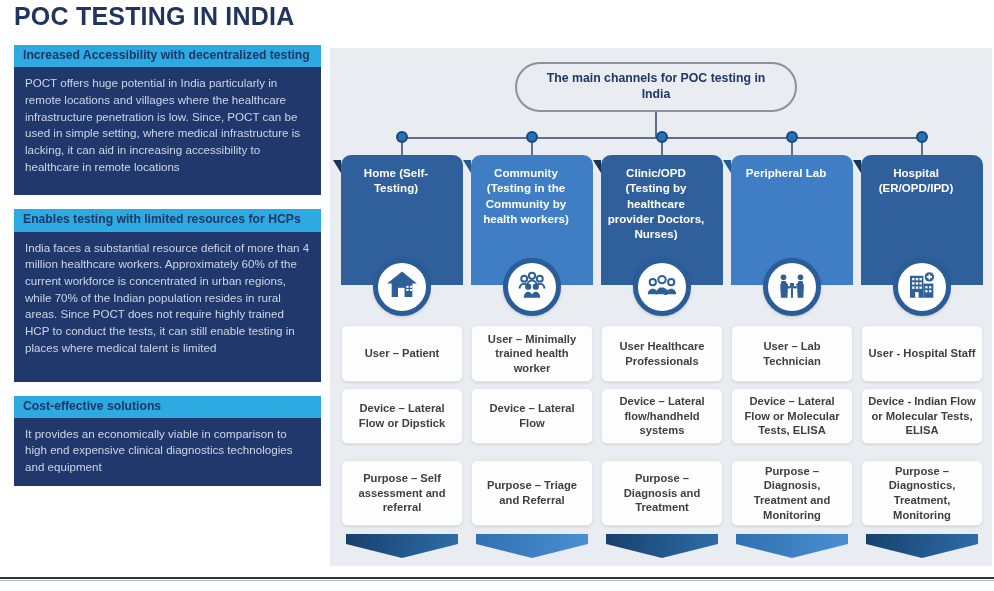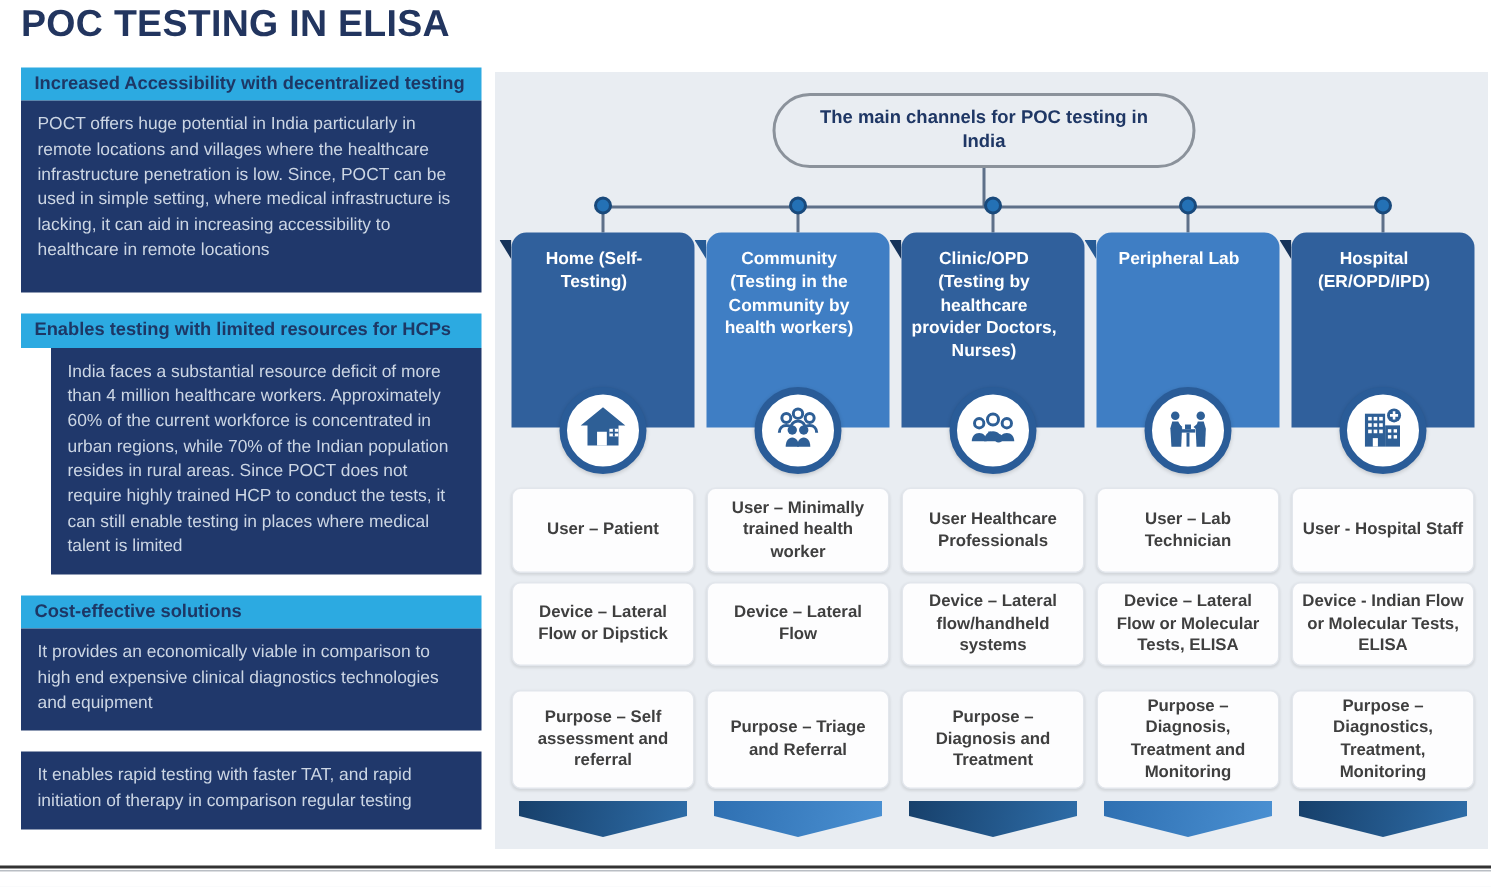--- a/index.html
+++ b/index.html
@@ -11,21 +11,21 @@
 
   
   .sidebar { position:absolute; left:14px; top:45px; width:307px; height:520px;
     display:flex; flex-direction:column; gap:14px; }
   .sb-section { display:flex; flex-direction:column; }
   .sb-head { background:#2caae1; color:#1d3765; font-weight:700; font-size:12.2px;
     padding:3px 9px 4px 9px; line-height:1.25; }
   .sb-body { background:#20386b; color:#ccd6e4; font-size:11.6px; line-height:1.44;
     padding:8px 11px 10px 11px; }
   .sb-1 .sb-body { min-height:128px; }
-  .sb-2 .sb-body { min-height:150px;margin-left:20px; }
+  .sb-2 .sb-body { min-height:150px; }
   .sb-3 .sb-body { min-height:58px; }
   .sb-4 .sb-body { flex:1; }
 
   
   .panel { position:absolute; left:330px; top:48px; width:662px; height:518px;
     background:#e9edf2; }
 
   .root-bubble { position:absolute; left:185px; top:14px; width:282px; height:50px;
     border:2px solid #8b929b; border-radius:26px; background:#e9edf2;
     display:flex; align-items:center; justify-content:center; text-align:center;
@@ -73,37 +73,36 @@
 
   .rule-dark  { position:absolute; left:0; top:577px; width:994px; height:2px; background:#333333; }
   .rule-light { position:absolute; left:0; top:580px; width:994px; height:1px; background:#b9bec4; }
 
   .ic { fill:#2e5f96; }
   .ic-o { fill:none; stroke:#2e5f96; stroke-width:1.4; }
 </style>
 </head>
 <body>
 
-<h1 class="page-title">POC TESTING IN ELISA</h1>
+<h1 class="page-title">POC TESTING IN INDIA</h1>
 
 <div class="sidebar">
   <div class="sb-section sb-1">
     <div class="sb-head">Increased Accessibility with decentralized testing</div>
     <div class="sb-body">POCT offers huge potential in India particularly in remote locations and villages where the healthcare infrastructure penetration is low. Since, POCT can be used in simple setting, where medical infrastructure is lacking, it can aid in increasing accessibility to healthcare in remote locations</div>
   </div>
   <div class="sb-section sb-2">
     <div class="sb-head">Enables testing with limited resources for HCPs</div>
     <div class="sb-body">India faces a substantial resource deficit of more than 4 million healthcare workers. Approximately 60% of the current workforce is concentrated in urban regions, while 70% of the Indian population resides in rural areas. Since POCT does not require highly trained HCP to conduct the tests, it can still enable testing in places where medical talent is limited</div>
   </div>
   <div class="sb-section sb-3">
     <div class="sb-head">Cost-effective solutions</div>
     <div class="sb-body">It provides an economically viable in comparison to high end expensive clinical diagnostics technologies and equipment</div>
   </div>
   <div class="sb-section sb-4">
-    <div class="sb-body">It enables rapid testing with faster TAT, and rapid initiation of therapy in comparison regular testing</div>
   </div>
 </div>
 
 <div class="panel">
 
   <div class="root-bubble">The main channels for POC testing in India</div>
   <div class="stem"></div>
   <div class="hline"></div>
 
   <div class="col col-1 tone-dark">

